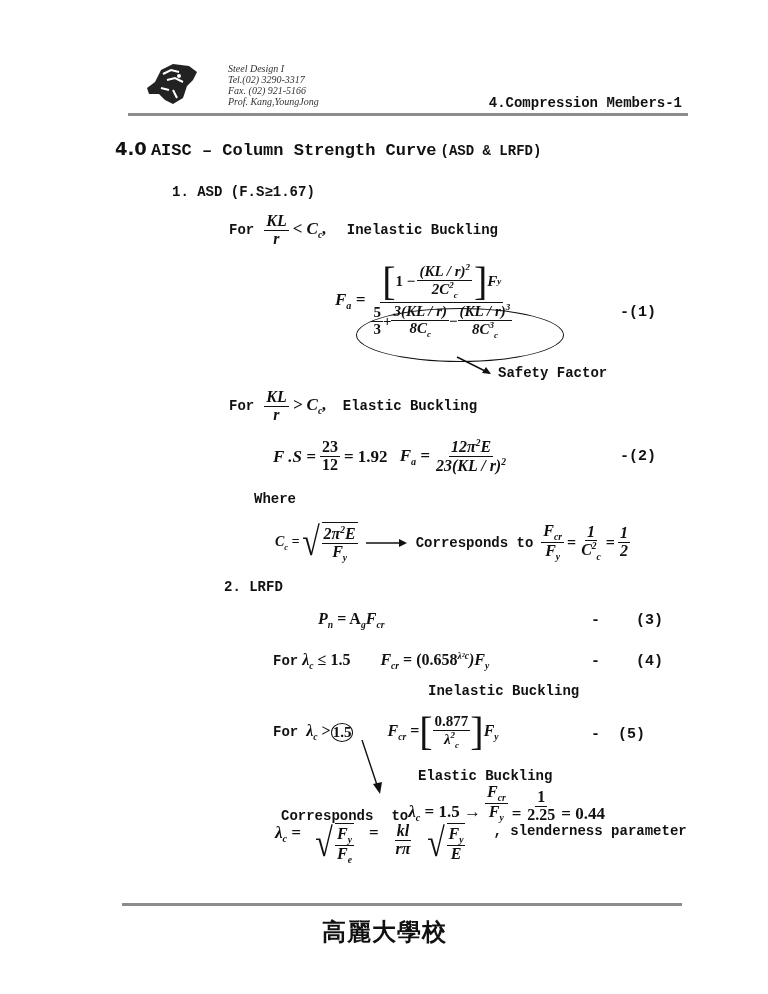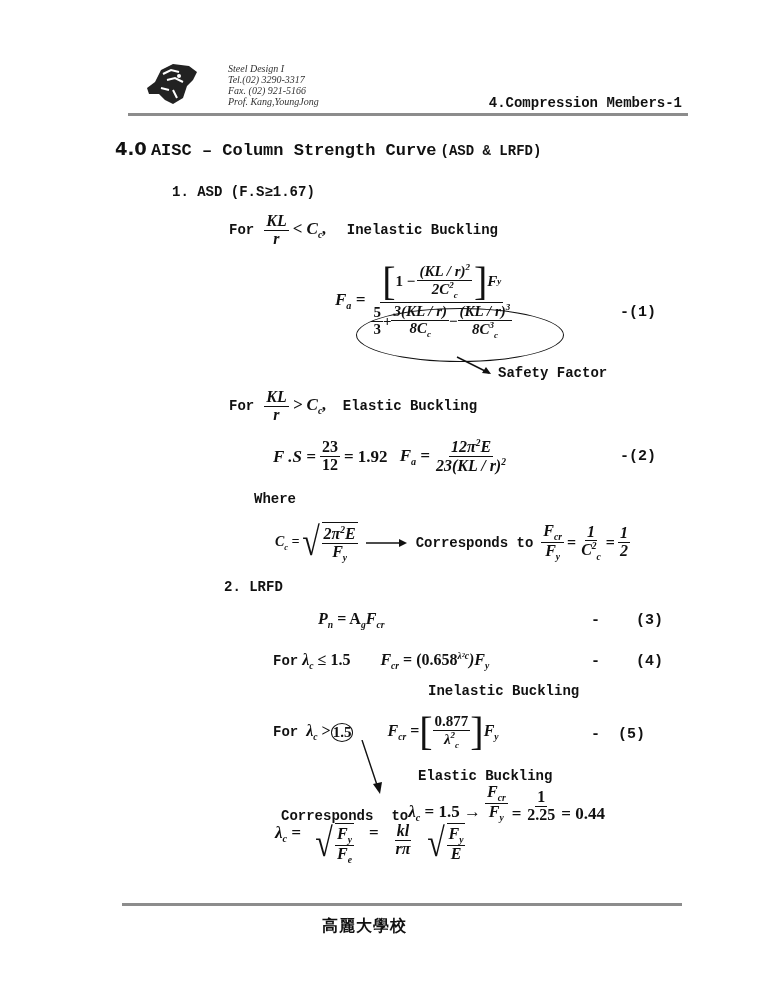--- a/index.html
+++ b/index.html
@@ -222,16 +222,17 @@
       <span class="num">kl</span>
       <span class="den">rπ</span>
     </span>
   <span class="sqrt math" style="font-size:16px;">
       <span class="rad">√</span>
       <span class="body"><span class="frac">
           <span class="num">F<sub>y</sub></span>
           <span class="den">E</span>
         </span></span>
     </span>
+  <span class="mono" style="font-size:14px;margin-left:16px;">, slenderness parameter</span>
 </div>
 
 <div class="abs rule" style="left:122px;top:903px;width:560px;"></div>
-<div class="abs serif" style="left:322px;top:916px;font-size:16px;font-weight:bold;letter-spacing:1px;">高麗大學校</div>
+<div class="abs serif" style="left:322px;top:916px;font-size:24px;font-weight:bold;letter-spacing:1px;">高麗大學校</div>
 
 </body></html>

